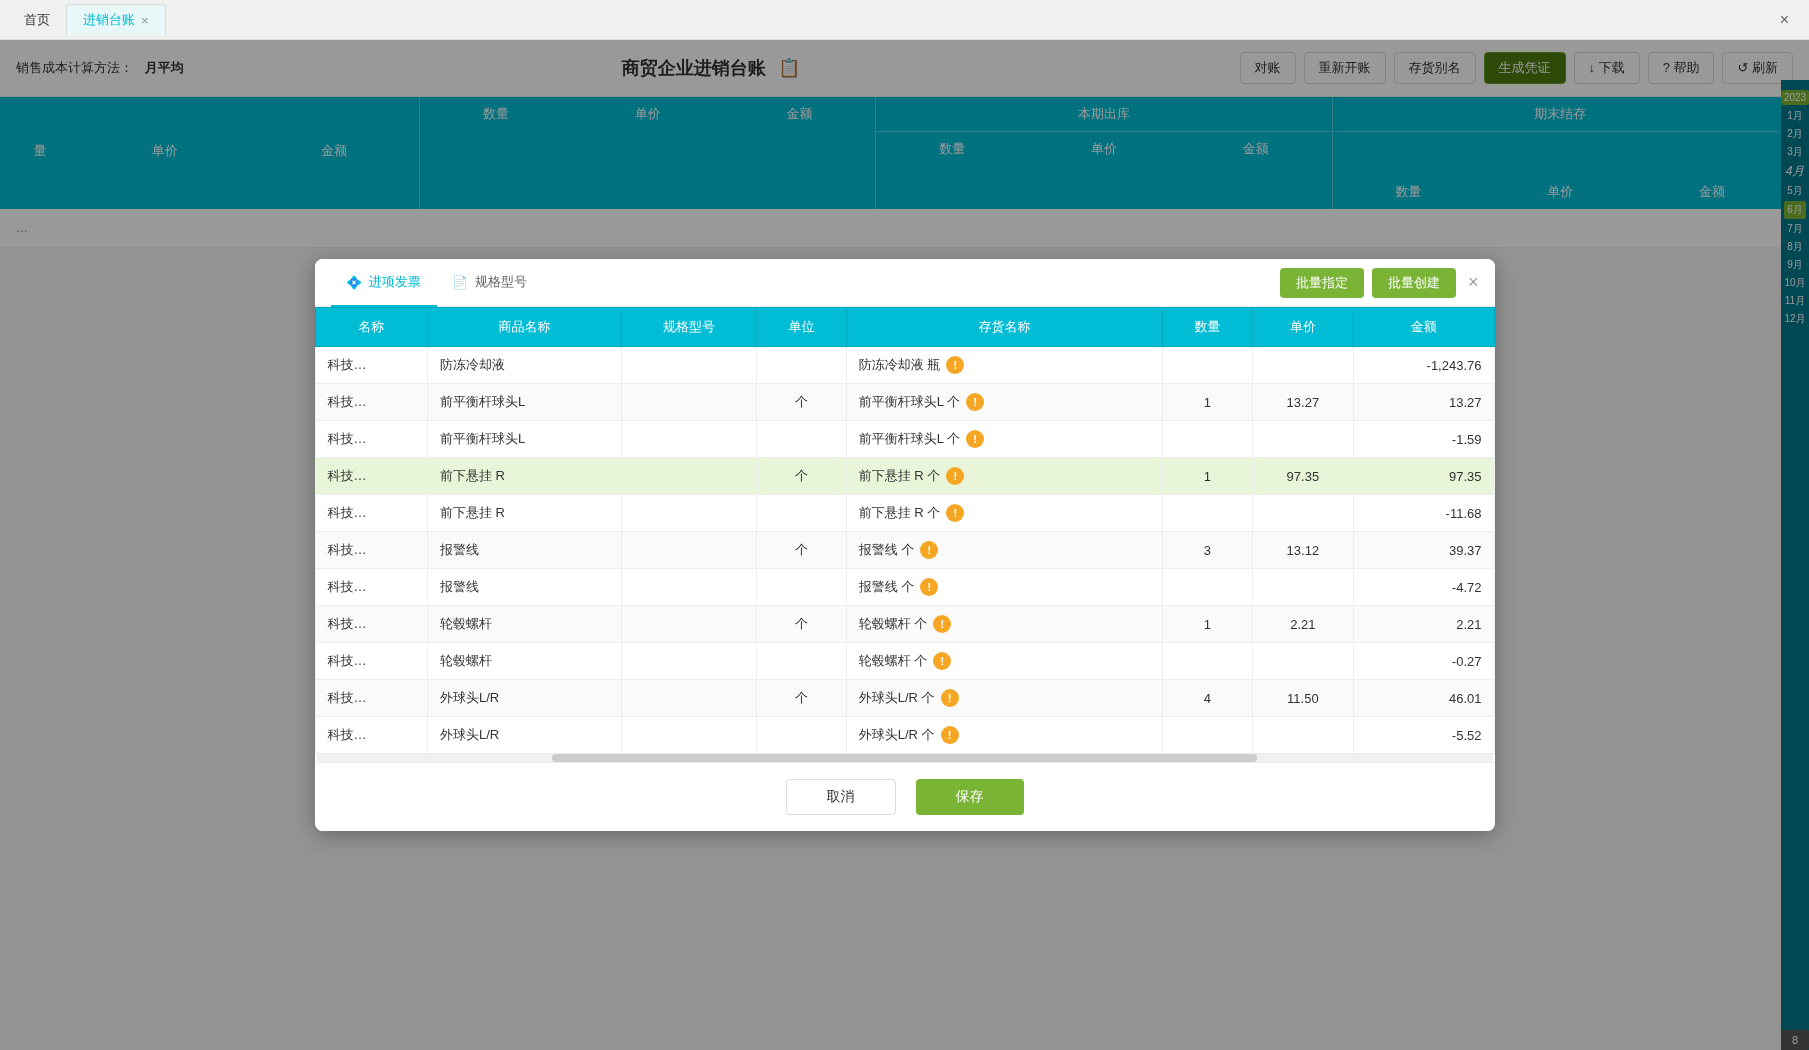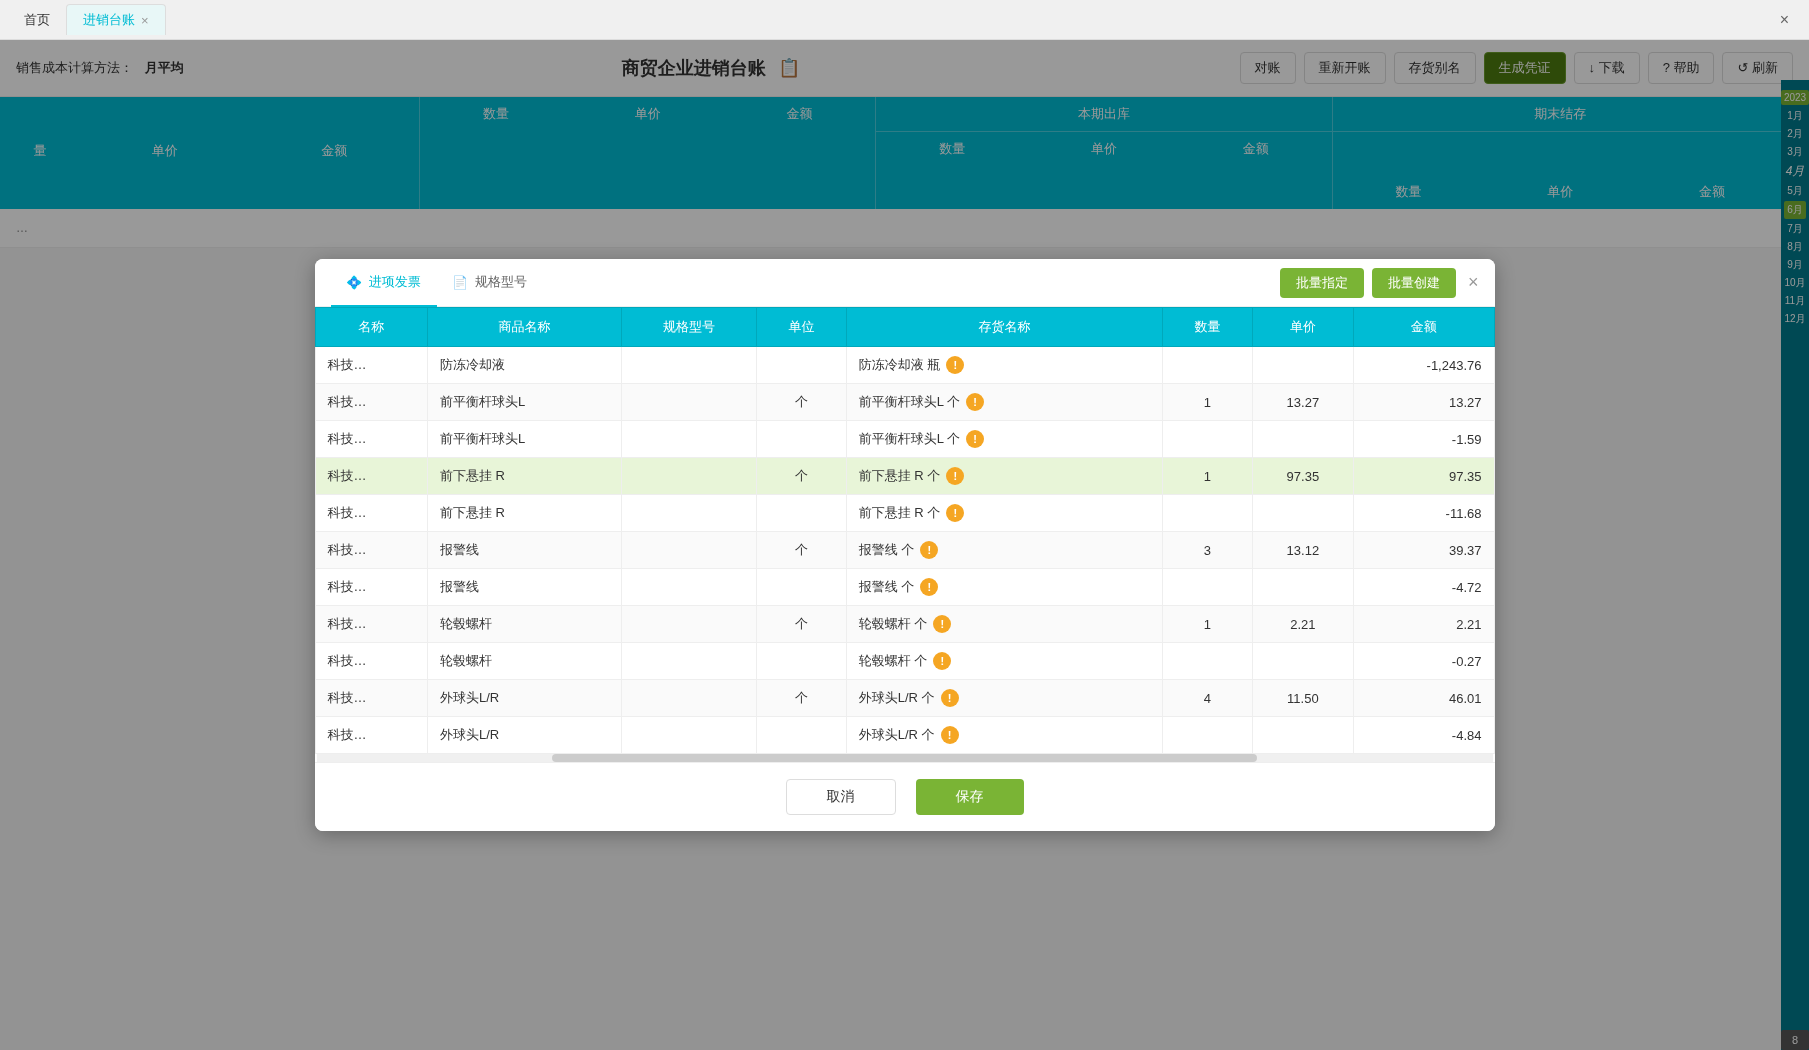--- a/index.html
+++ b/index.html
@@ -382,21 +382,21 @@
                 <td class="text-right">46.01</td>
               </tr>
               <tr>
                 <td class="text-left">科技…</td>
                 <td class="text-left">外球头L/R</td>
                 <td></td>
                 <td></td>
                 <td class="text-left"><span>外球头L/R 个</span><span class="warn-icon" style="margin-left: 6px;">!</span></td>
                 <td></td>
                 <td></td>
-                <td class="text-right">-4.84</td>
+                <td class="text-right">-5.52</td>
               </tr>
             </tbody>
         </table>
       </div>
 
       <div style="height:8px; background:#f0f0f0; margin:0 2px;">
         <div style="height:8px; background:#ccc; border-radius:4px; width:60%; margin-left:20%;"></div>
       </div>
 
       <div class="modal-footer">

